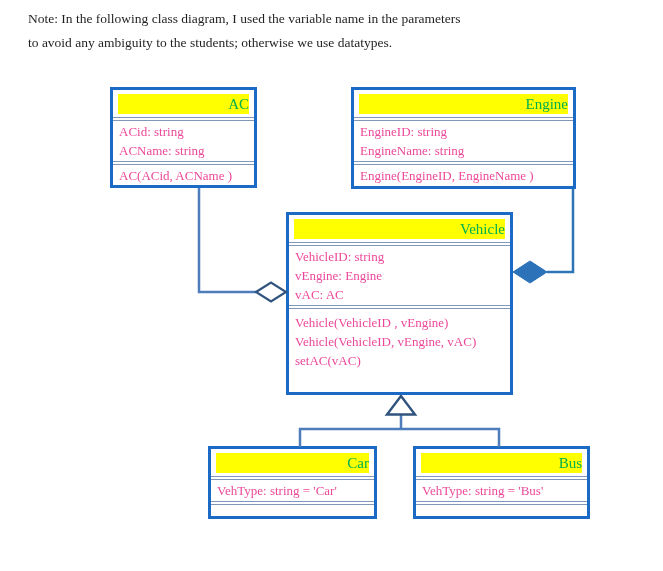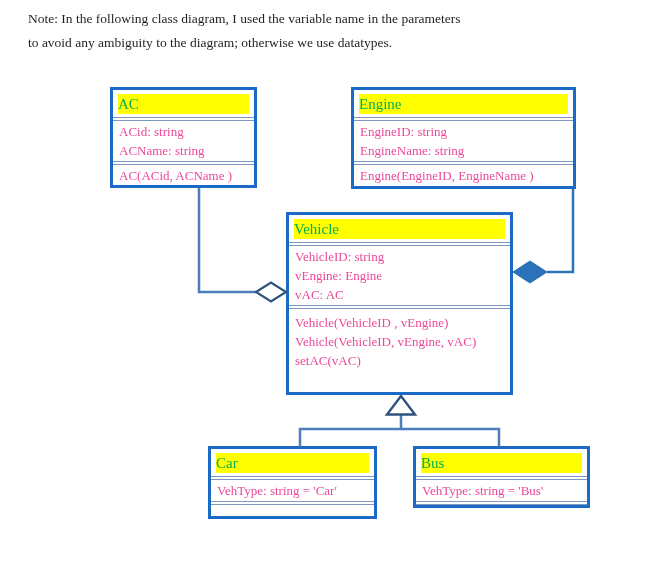--- a/index.html
+++ b/index.html
@@ -23,21 +23,21 @@
     border:3px solid #1b6ac6;
     display:flex;
     flex-direction:column;
     z-index:2;
   }
   .cmp-title { padding:4px 5px 3px 5px; flex:0 0 auto; }
   .title-band {
     background:#ffff00;
     color:#00b050;
     font-size:15px;
-    text-align:left;
+    text-align:right;
     height:20px; line-height:20px;
     white-space:nowrap;
     overflow:hidden;
   }
   .sep {
     flex:0 0 auto;
     height:2px;
     background:#ffffff;
     border-top:1.5px solid #7f97ba;
     border-bottom:1.5px solid #7f97ba;
@@ -59,21 +59,21 @@
     pointer-events:none;
   }
 </style>
 </head>
 <body>
 
 <div class="page">
 
   <div class="note">
     <span>Note: In the following class diagram, I used the variable name in the parameters</span><br>
-    <span>to avoid any ambiguity to the diagram; otherwise we use datatypes.</span>
+    <span>to avoid any ambiguity to the students; otherwise we use datatypes.</span>
   </div>
 
   <div class="uml-box" style="left:110px; top:87px; width:147px; height:101px;">
     <div class="cmp-title">
       <div class="title-band">AC</div>
     </div>
     <div class="sep"></div>
     <div class="cmp-attrs">
       <div class="text-line">ACid: string</div>
       <div class="text-line">ACName: string</div>
@@ -122,21 +122,21 @@
       <div class="title-band">Car</div>
     </div>
     <div class="sep"></div>
     <div class="cmp-attrs">
       <div class="text-line">VehType: string = 'Car'</div>
     </div>
     <div class="sep"></div>
     <div class="cmp-methods"></div>
   </div>
 
-  <div class="uml-box" style="left:413px; top:446px; width:177px; height:62px;">
+  <div class="uml-box" style="left:413px; top:446px; width:177px; height:73px;">
     <div class="cmp-title">
       <div class="title-band">Bus</div>
     </div>
     <div class="sep"></div>
     <div class="cmp-attrs">
       <div class="text-line">VehType: string = 'Bus'</div>
     </div>
     <div class="sep"></div>
     <div class="cmp-methods"></div>
   </div>

